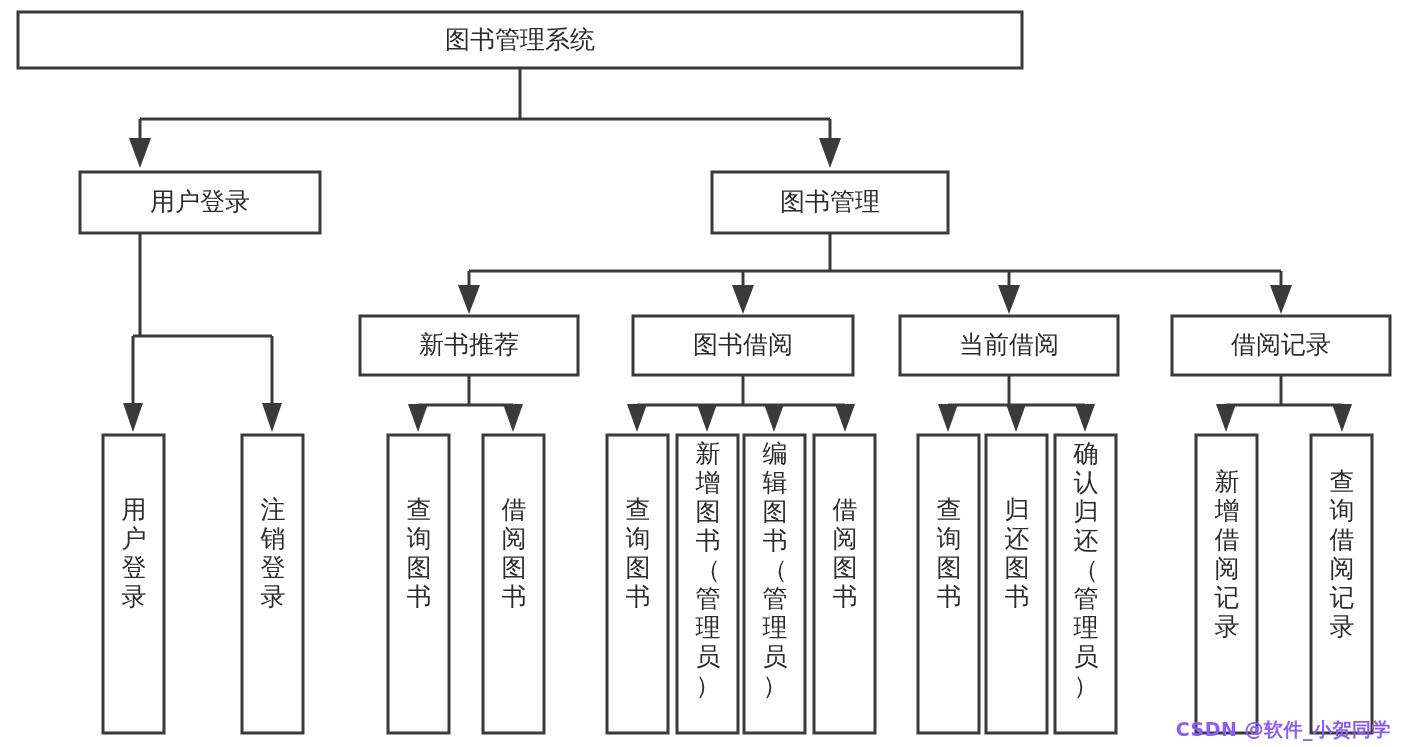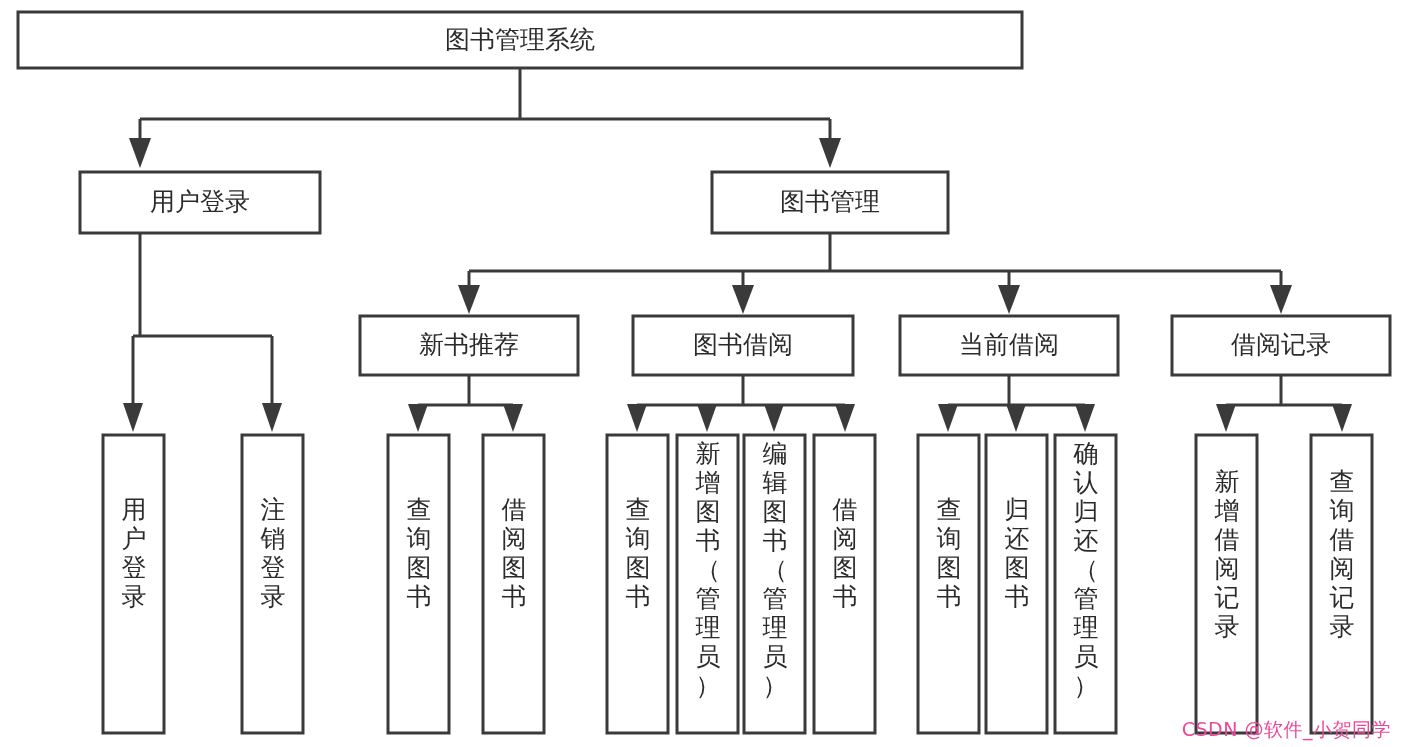--- a/index.html
+++ b/index.html
@@ -50,24 +50,25 @@
     font-family: "DejaVu Sans", "Liberation Sans", sans-serif;
     font-size: 25px;
     text-anchor: middle;
   }
   .watermark {
     position: absolute;
     right: 14px;
     bottom: 4px;
     font-family: "DejaVu Sans", "Liberation Sans", sans-serif;
     font-size: 19px;
-    color: #ec4899;
+    color: #8b5cf6;
     white-space: nowrap;
     letter-spacing: 0.5px;
     pointer-events: none;
+    font-weight: bold;
   }
 </style>
 </head>
 <body>
 
 <svg id="diagram" viewBox="0 0 1405 747" xmlns="http://www.w3.org/2000/svg">
 
   <g>
     <path class="connector" d="M520 68 L520 119"></path>
     <path class="connector" d="M140 119 L830 119"></path>

